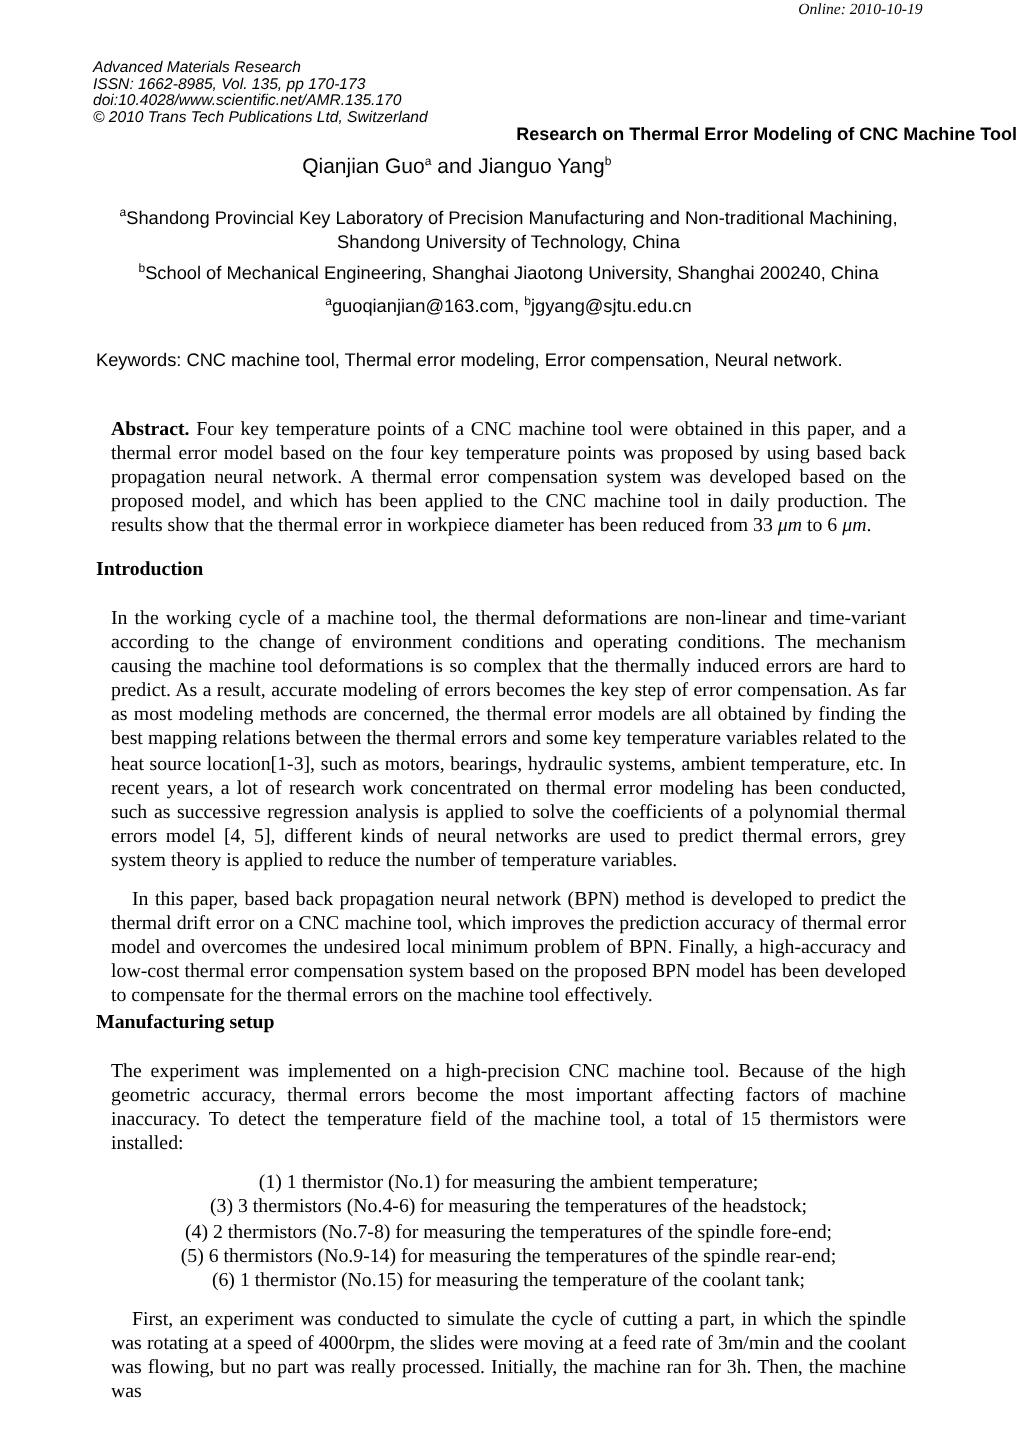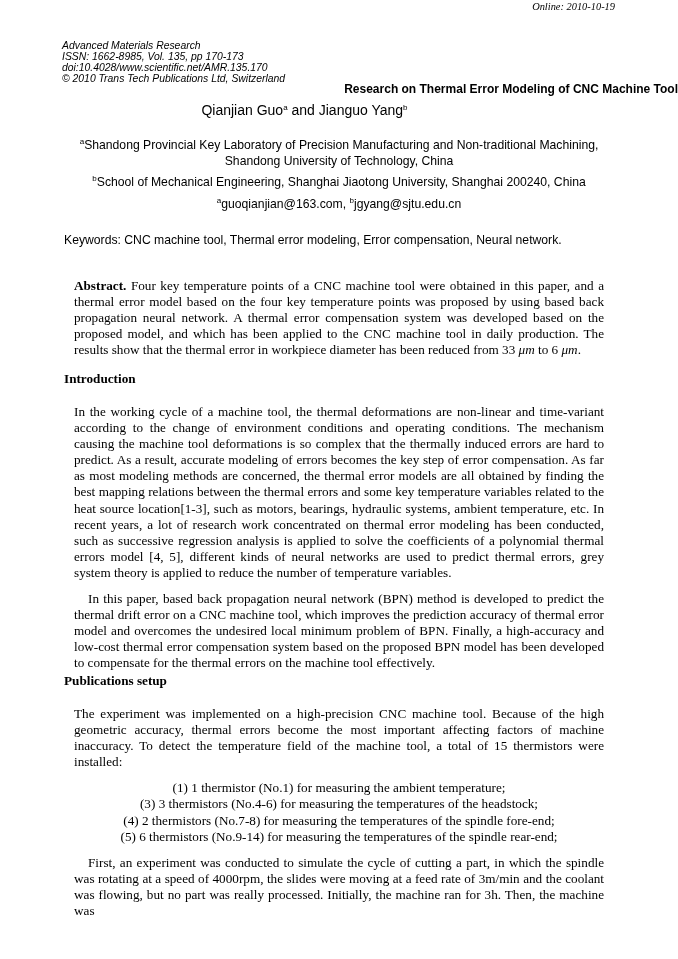--- a/index.html
+++ b/index.html
@@ -49,24 +49,25 @@
     <p><b>Abstract.</b><span> Four key temperature points of a CNC machine tool were obtained in this paper, and a thermal error model based on the four key temperature points was proposed by using based back propagation neural network. A thermal error compensation system was developed based on the proposed model, and which has been applied to the CNC machine tool in daily production. The results show that the thermal error in workpiece diameter has been reduced from 33 </span><i class="mu">μm</i><span>  to 6 </span><i class="mu">μm</i><span>.</span></p>
   </div>
 
   <div class="heading" style="top:371px;">Introduction</div>
 
   <div class="body-block" style="top:394px;">
     <p>In the working cycle of a machine tool, the thermal deformations are non-linear and time-variant according to the change of environment conditions and operating conditions. The mechanism causing the machine tool deformations is so complex that the thermally induced errors are hard to predict. As a result, accurate modeling of errors becomes the key step of error compensation. As far as most modeling methods are concerned, the thermal error models are all obtained by finding the best mapping relations between the thermal errors and some key temperature variables related to the heat source location[1-3], such as motors, bearings, hydraulic systems, ambient temperature, etc. In recent years, a lot of research work concentrated on thermal error modeling has been conducted, such as successive regression analysis is applied to solve the coefficients of a polynomial thermal errors model [4, 5], different kinds of neural networks are used to predict thermal errors, grey system theory is applied to reduce the number of temperature variables.</p>
     <p class="indent">In this paper, based back propagation neural network (BPN) method is developed to predict the thermal drift error on a CNC machine tool, which improves the prediction accuracy of thermal error model and overcomes the undesired local minimum problem of BPN. Finally, a high-accuracy and low-cost thermal error compensation system based on the proposed BPN model has been developed to compensate for the thermal errors on the machine tool effectively.</p>
   </div>
 
-  <div class="heading" style="top:673px;">Publications setup</div>
+  <div class="heading" style="top:673px;">Manufacturing setup</div>
 
   <div class="body-block" style="top:696px;">
     <p>The experiment was implemented on a high-precision CNC machine tool. Because of the high geometric accuracy, thermal errors become the most important affecting factors of machine inaccuracy. To detect the temperature field of the machine tool, a total of 15 thermistors were installed:</p>
     <div class="list-item">(1) 1 thermistor (No.1) for measuring the ambient temperature;</div>
     <div class="list-item">(3) 3 thermistors (No.4-6) for measuring the temperatures of the headstock;</div>
     <div class="list-item">(4) 2 thermistors (No.7-8) for measuring the temperatures of the spindle fore-end;</div>
     <div class="list-item">(5) 6 thermistors (No.9-14) for measuring the temperatures of the spindle rear-end;</div>
+    <div class="list-item">(6) 1 thermistor (No.15) for measuring the temperature of the coolant tank;</div>
     <p class="indent" style="text-align-last: justify;">First, an experiment was conducted to simulate the cycle of cutting a part, in which the spindle was rotating at a speed of 4000rpm, the slides were moving at a feed rate of 3m/min and the coolant was flowing, but no part was really processed. Initially, the machine ran for 3h. Then, the machine was</p>
   </div>
 
 </div>
 
 </body></html>

